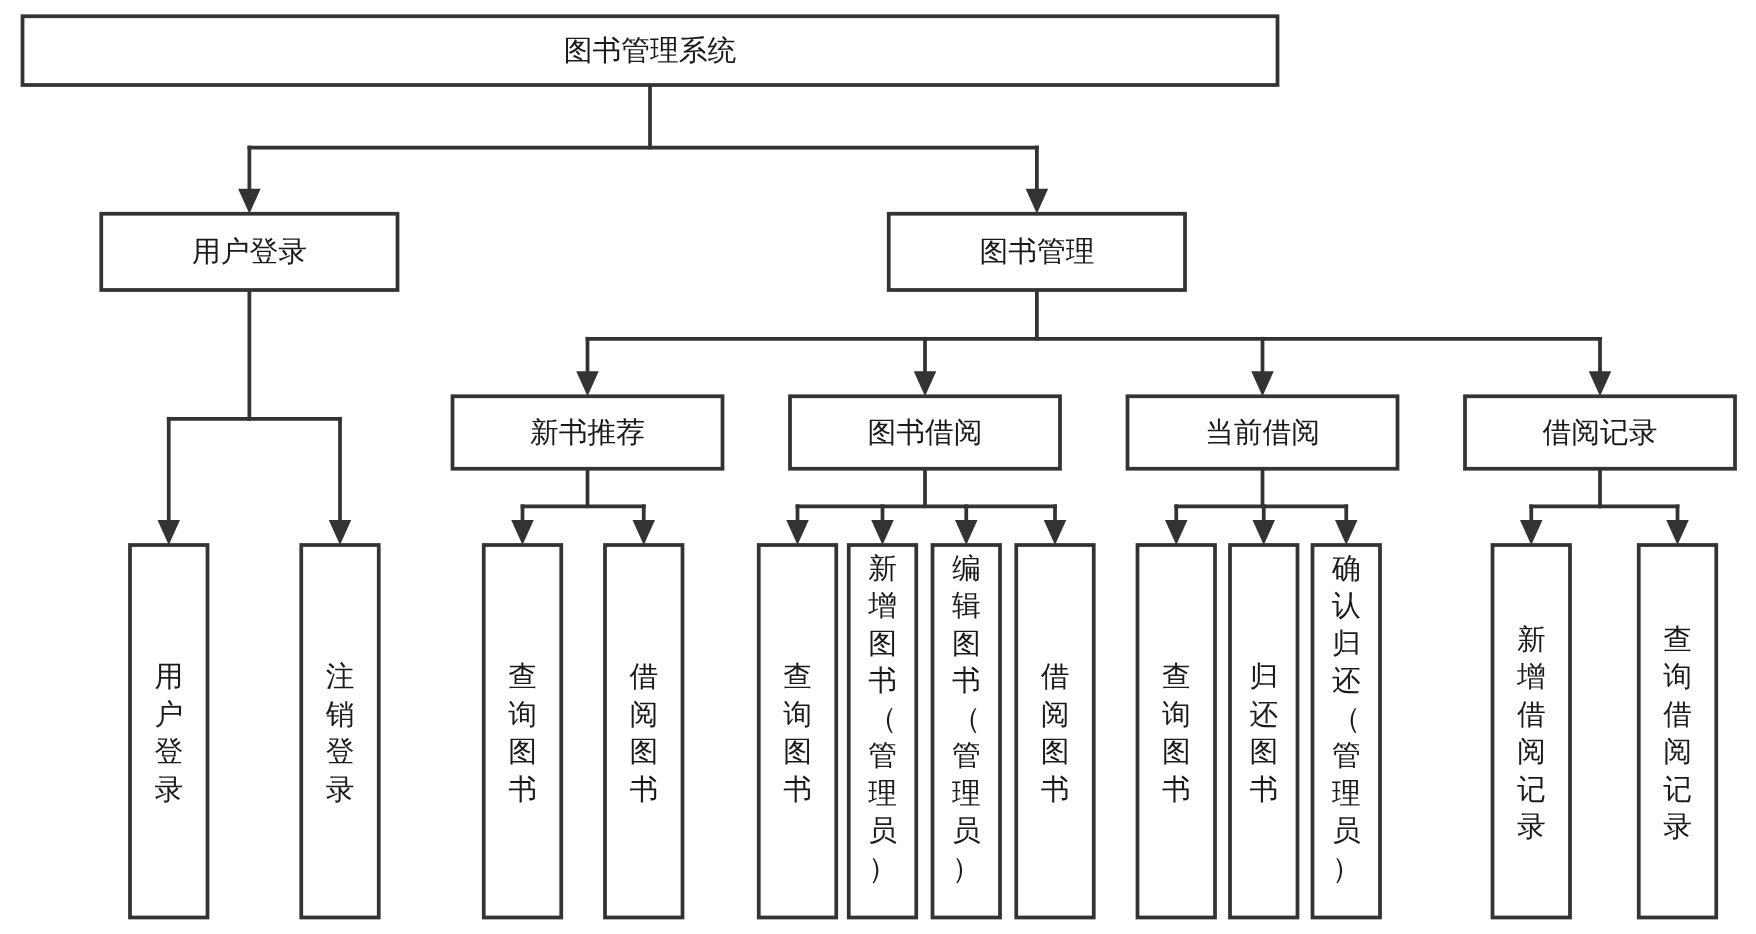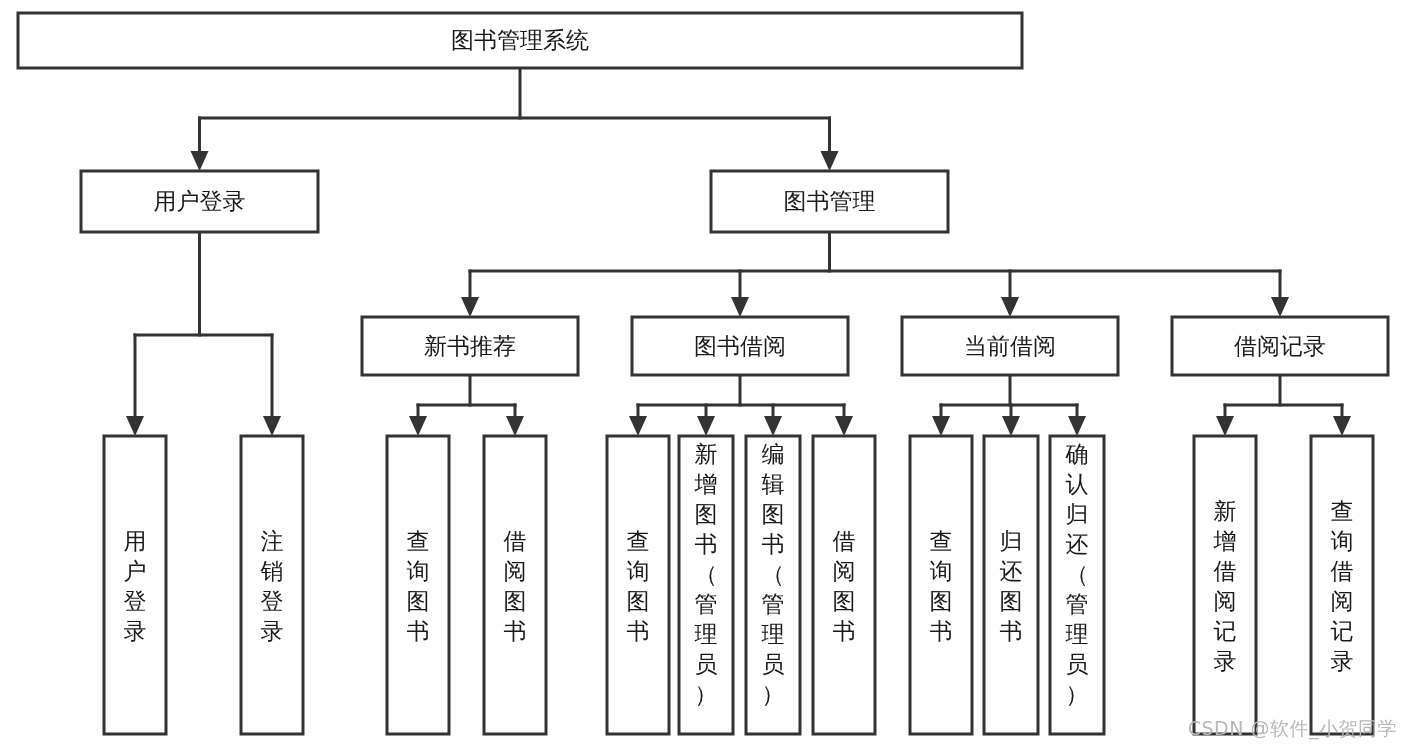--- a/index.html
+++ b/index.html
@@ -299,14 +299,13 @@
           <rect x="1311" y="436" width="62" height="298" class="node-box"></rect>
           <text x="1342" y="519" class="node-label-v">查</text>
           <text x="1342" y="549" class="node-label-v">询</text>
           <text x="1342" y="579" class="node-label-v">借</text>
           <text x="1342" y="609" class="node-label-v">阅</text>
           <text x="1342" y="639" class="node-label-v">记</text>
           <text x="1342" y="669" class="node-label-v">录</text>
         </g>
       </g>
   </svg>
-  <div class="watermark-text">CSDN @软件_小贺同学</div>
 </div>
 
 </body></html>

